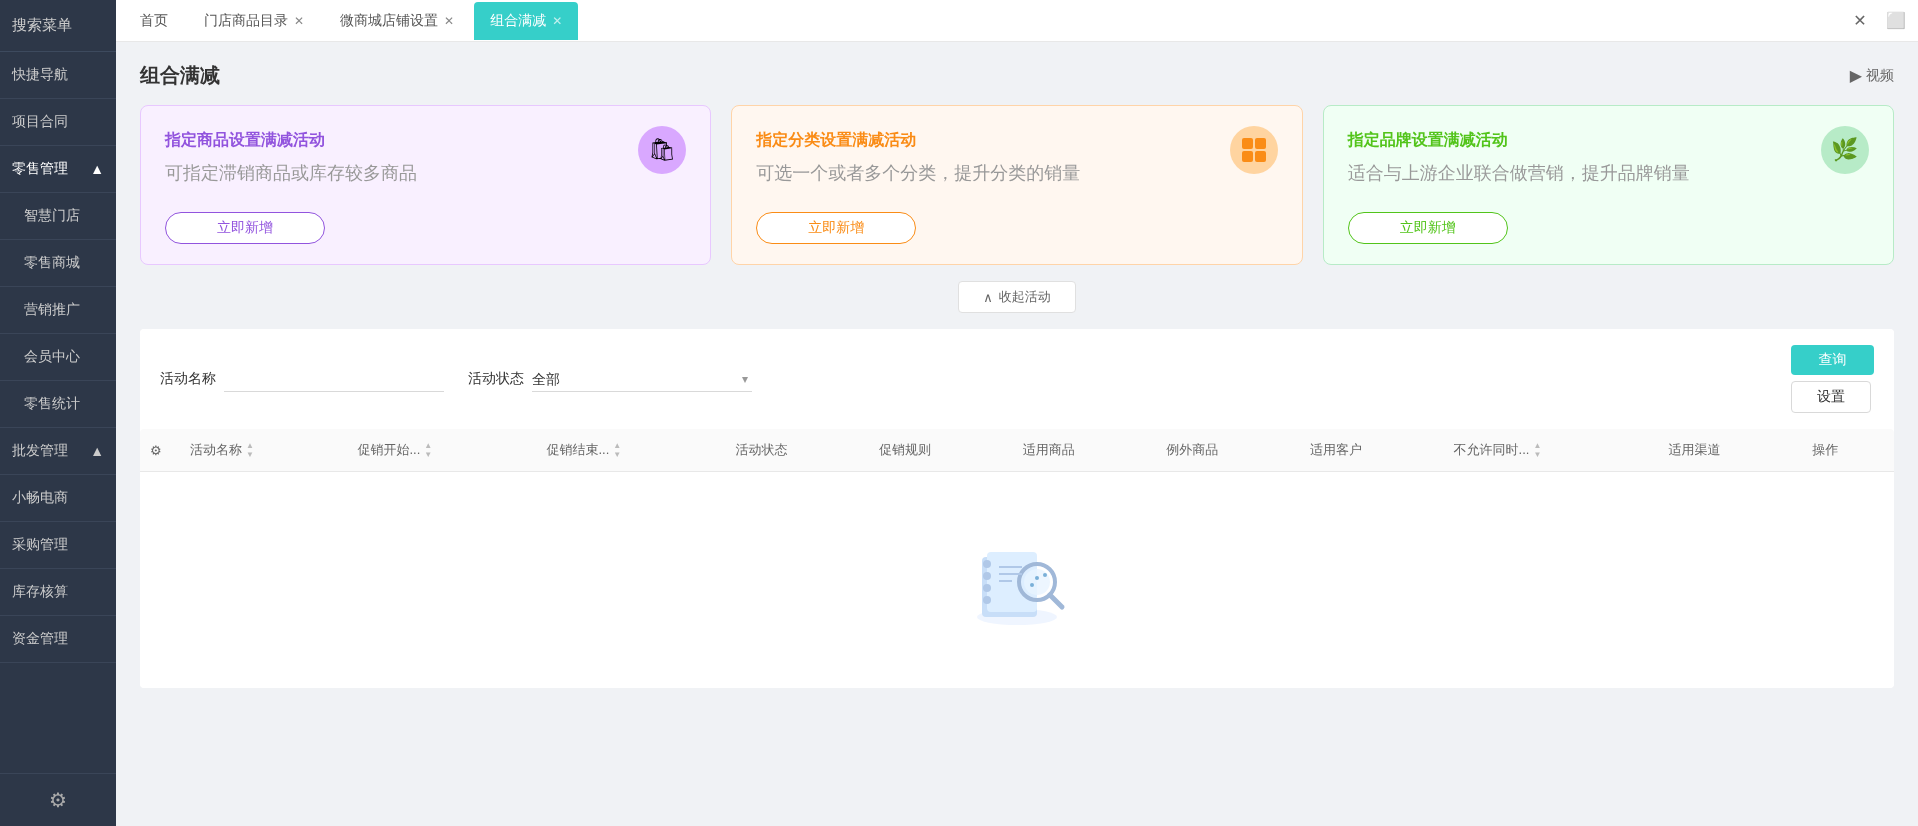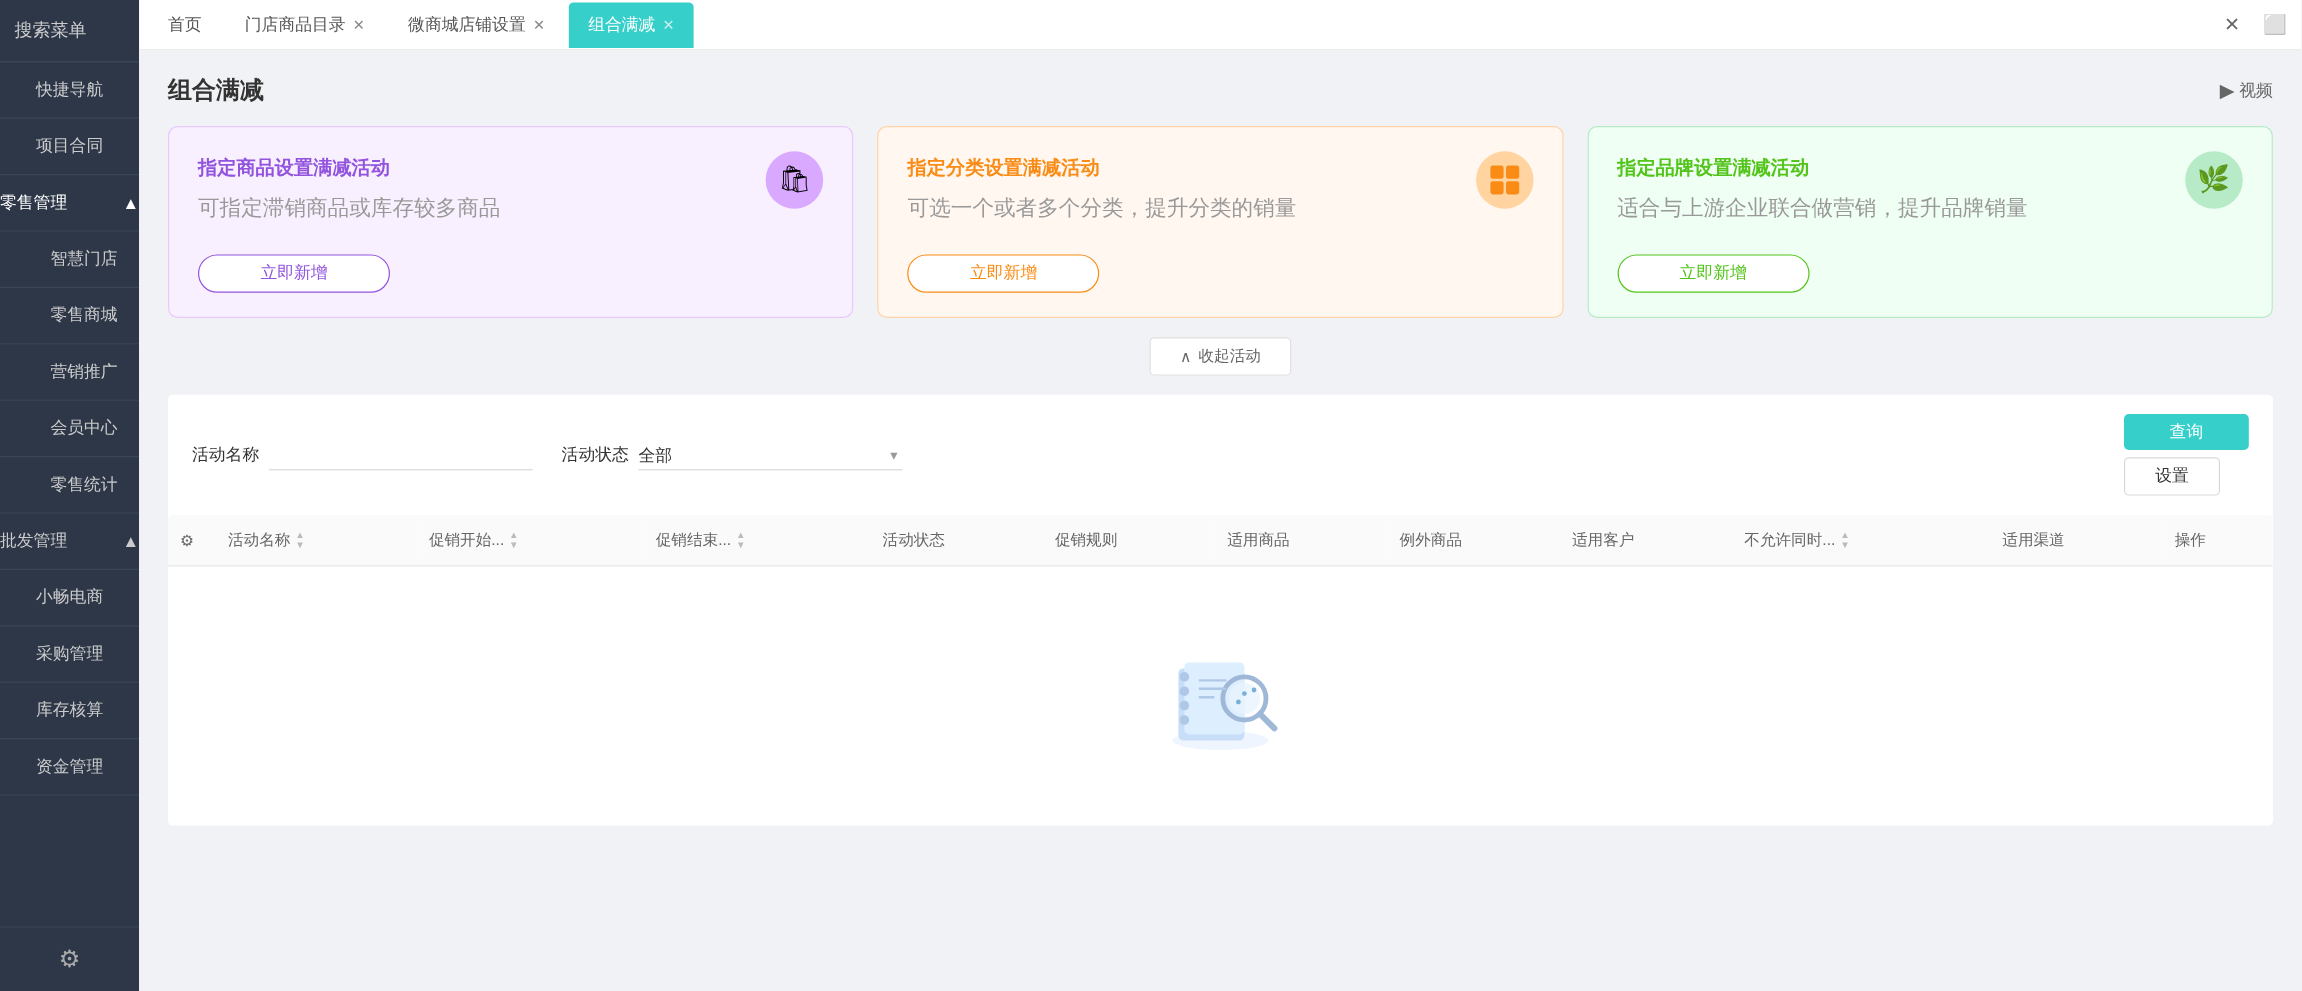--- a/index.html
+++ b/index.html
@@ -16,26 +16,25 @@
       height: 826px;
     }
     .sidebar-search {
       padding: 16px 12px;
       font-size: 15px;
       color: #ccc;
       border-bottom: 1px solid #3d4a5e;
       cursor: pointer;
     }
     .sidebar-item {
-      padding: 14px 0;
+      padding: 14px 12px;
       font-size: 14px;
       color: #ccc;
       cursor: pointer;
       border-bottom: 1px solid #3a4558;
-      text-align: center;
     }
     .sidebar-item.has-arrow { display: flex; justify-content: space-between; align-items: center; }
     .sidebar-item.active { color: #fff; }
     .sidebar-bottom {
       margin-top: auto;
       padding: 14px 12px;
       border-top: 1px solid #3a4558;
       display: flex;
       justify-content: center;
     }
@@ -270,21 +269,21 @@
       gap: 6px;
     }
     .btn-query {
       background: #36cfc9;
       color: #fff;
       border: none;
       padding: 6px 20px;
       border-radius: 4px;
       cursor: pointer;
       font-size: 14px;
-      width: 104px;
+      width: 83px;
       text-align: center;
     }
     .btn-settings {
       background: #fff;
       color: #333;
       border: 1px solid #d9d9d9;
       padding: 6px 20px;
       border-radius: 4px;
       cursor: pointer;
       font-size: 14px;

